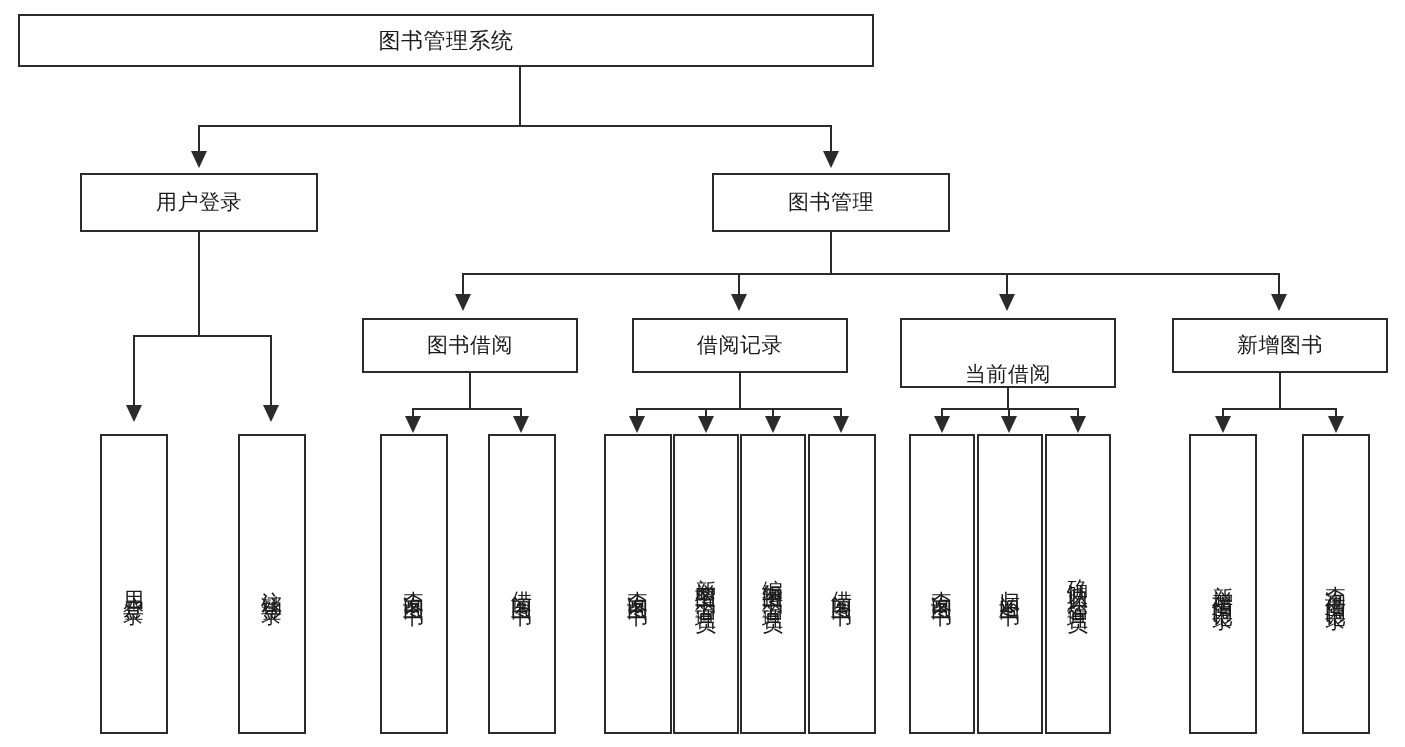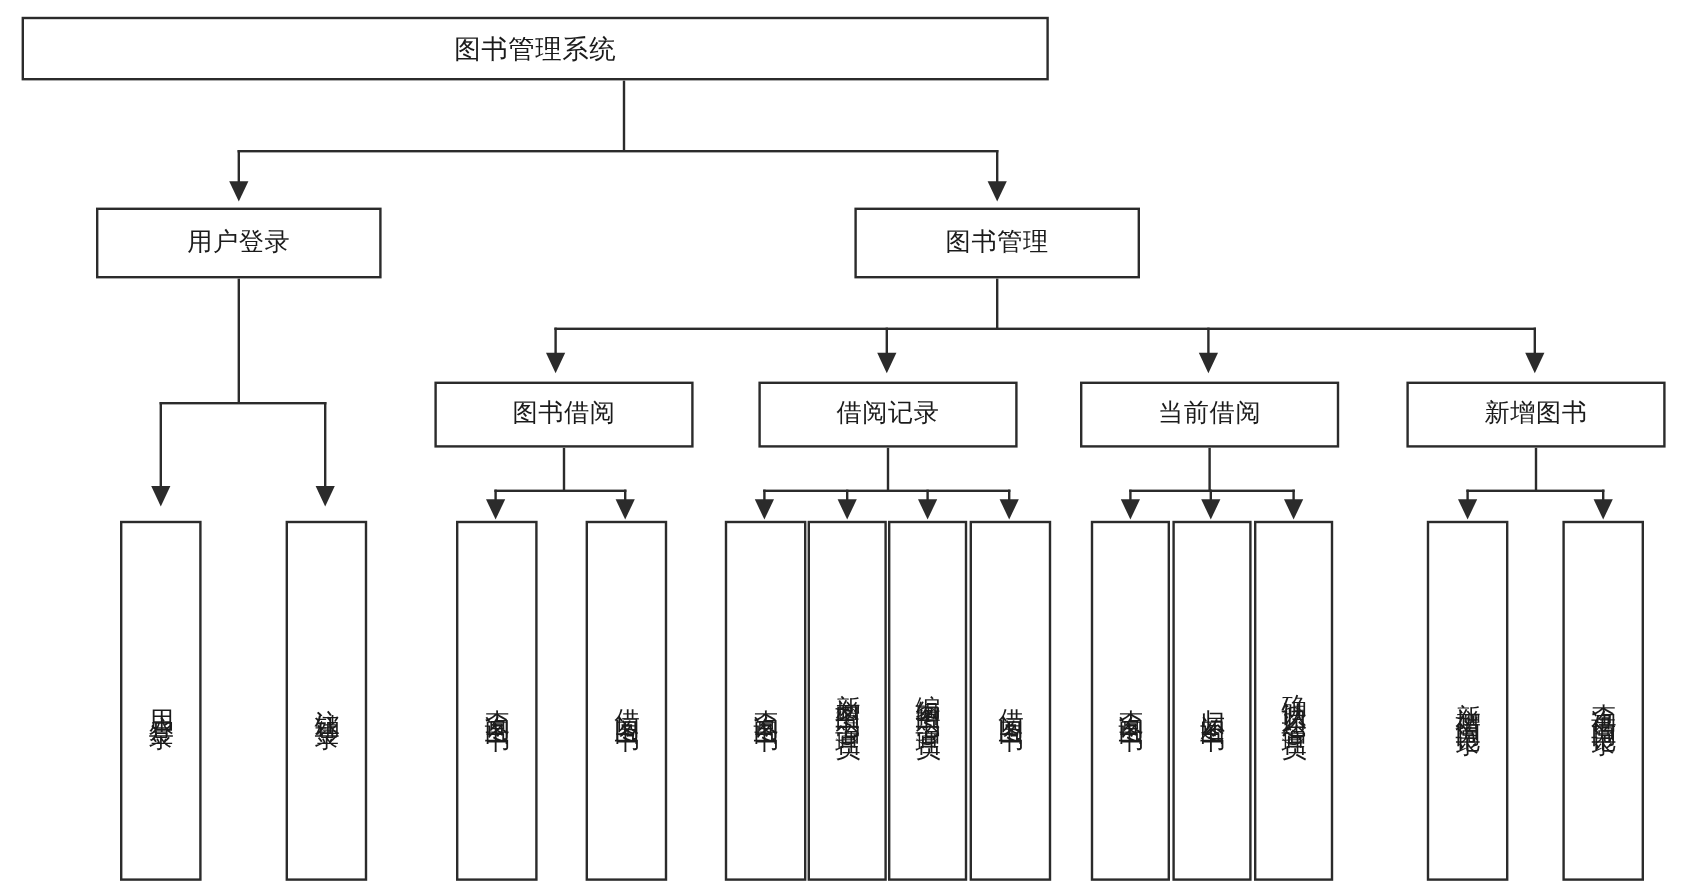--- a/index.html
+++ b/index.html
@@ -132,21 +132,21 @@
 
   <div class="edge vline" style="left:1278px;top:273px;width:2px;height:22px;"></div>
   <div class="arrow" style="left:1271px;top:294px;"></div>
 
   <div class="node h-node" style="left:362px;top:318px;width:216px;height:55px;">
     <span class="lbl">图书借阅</span>
   </div>
   <div class="node h-node" style="left:632px;top:318px;width:216px;height:55px;">
     <span class="lbl">借阅记录</span>
   </div>
-  <div class="node h-node" style="left:900px;top:318px;width:216px;height:55px;">
+  <div class="node h-node" style="left:900px;top:318px;width:216px;height:70px;align-items:flex-end;">
     <span class="lbl">当前借阅</span>
   </div>
   <div class="node h-node" style="left:1172px;top:318px;width:216px;height:55px;">
     <span class="lbl">新增图书</span>
   </div>
 
   <div class="edge vline" style="left:469px;top:373px;width:2px;height:36px;"></div>
   <div class="edge hline" style="left:412px;top:408px;width:110px;height:2px;"></div>
   <div class="edge vline" style="left:412px;top:408px;width:2px;height:10px;"></div>
   <div class="arrow" style="left:405px;top:416px;"></div>

